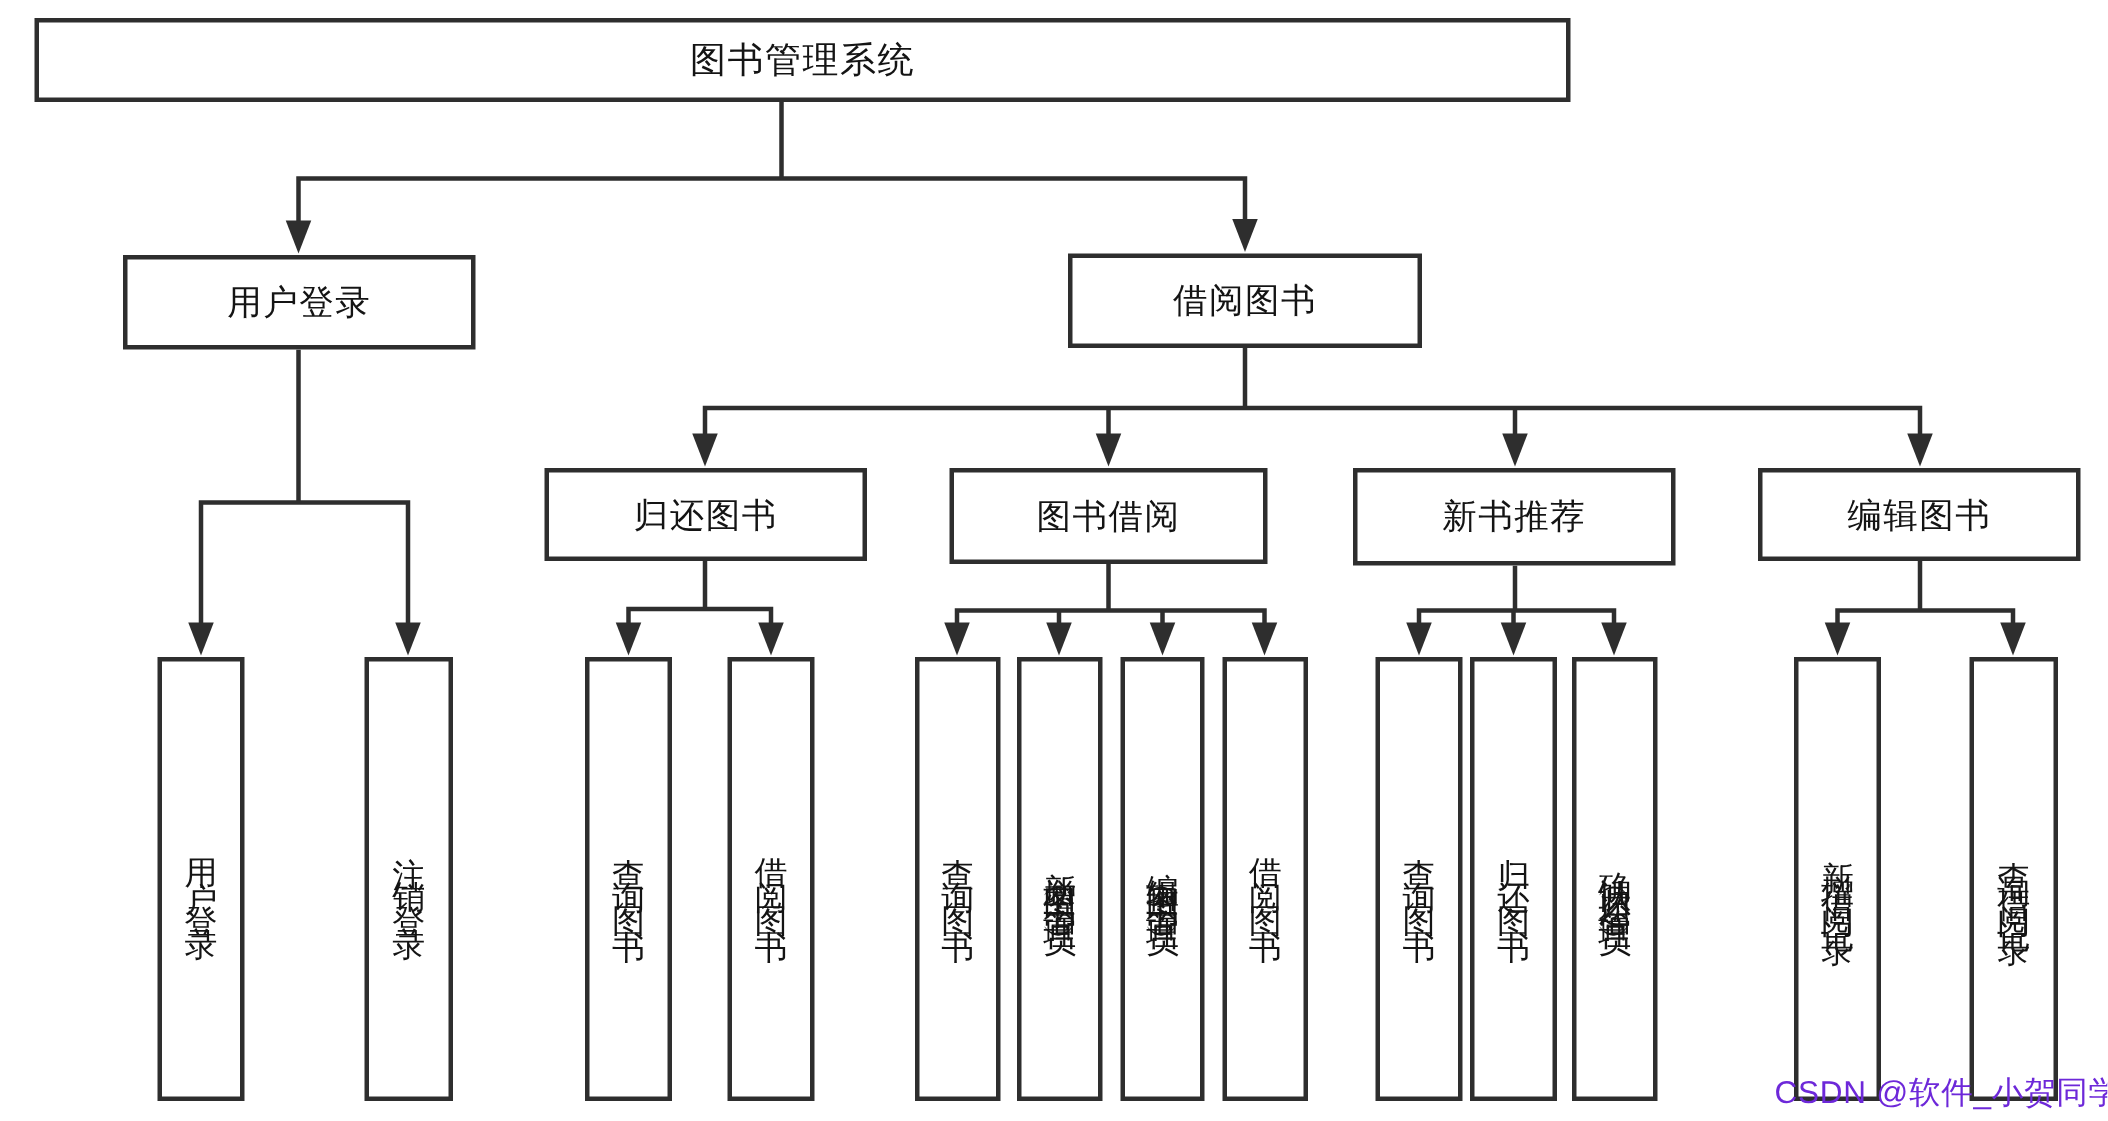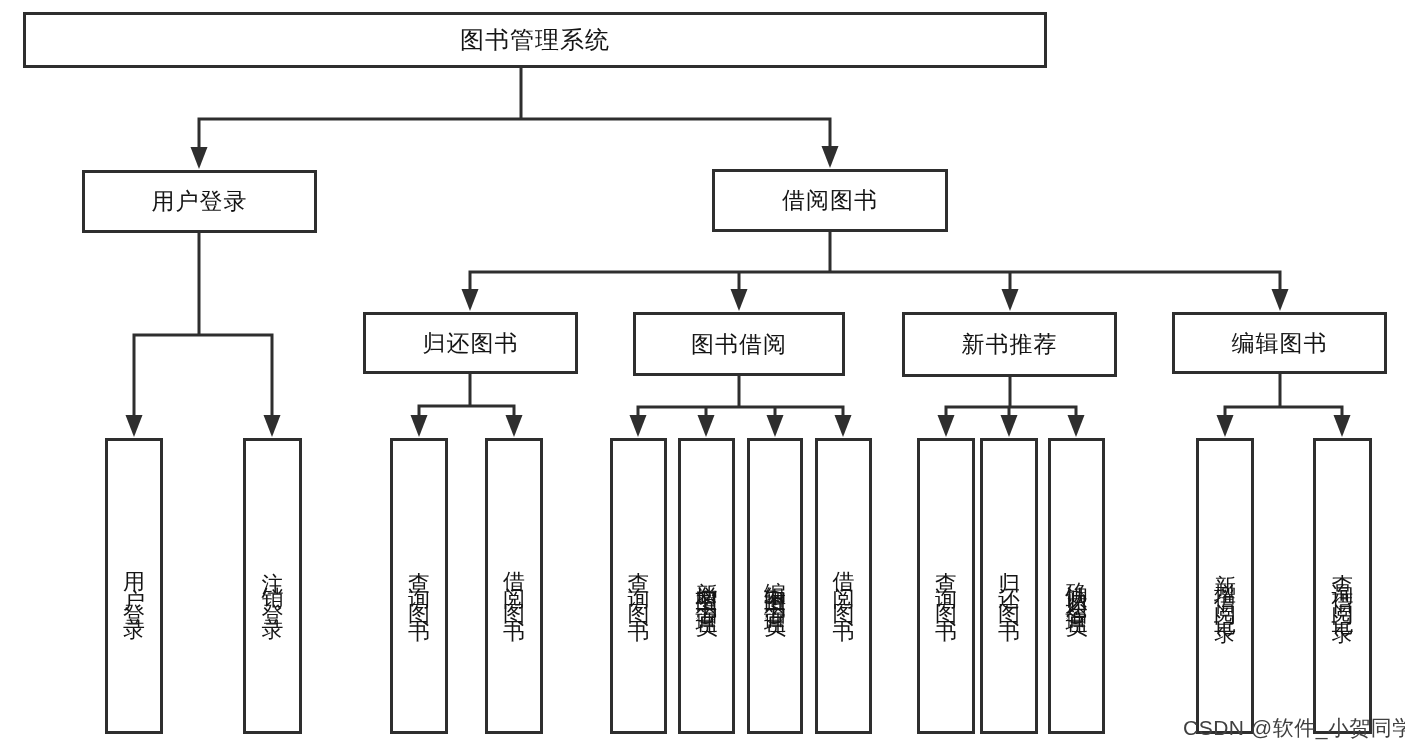--- a/index.html
+++ b/index.html
@@ -32,21 +32,21 @@
   .sp-l{letter-spacing:16px;}
   .sp-m{letter-spacing:10px;}
   .sp-s{letter-spacing:5px;}
   .wire{stroke:#2e2e2e;stroke-width:3;fill:none;}
   .arrow{fill:#2e2e2e;stroke:none;}
   #watermark{
     position:absolute;
     left:1183px;top:714px;
     width:222px;
     font-size:21px;
-    color:#404040;
+    color:#6d28d9;
     white-space:nowrap;
     z-index:5;
     letter-spacing:0.5px;
   }
 </style>
 </head>
 <body>
 
 <div id="stage">
 

